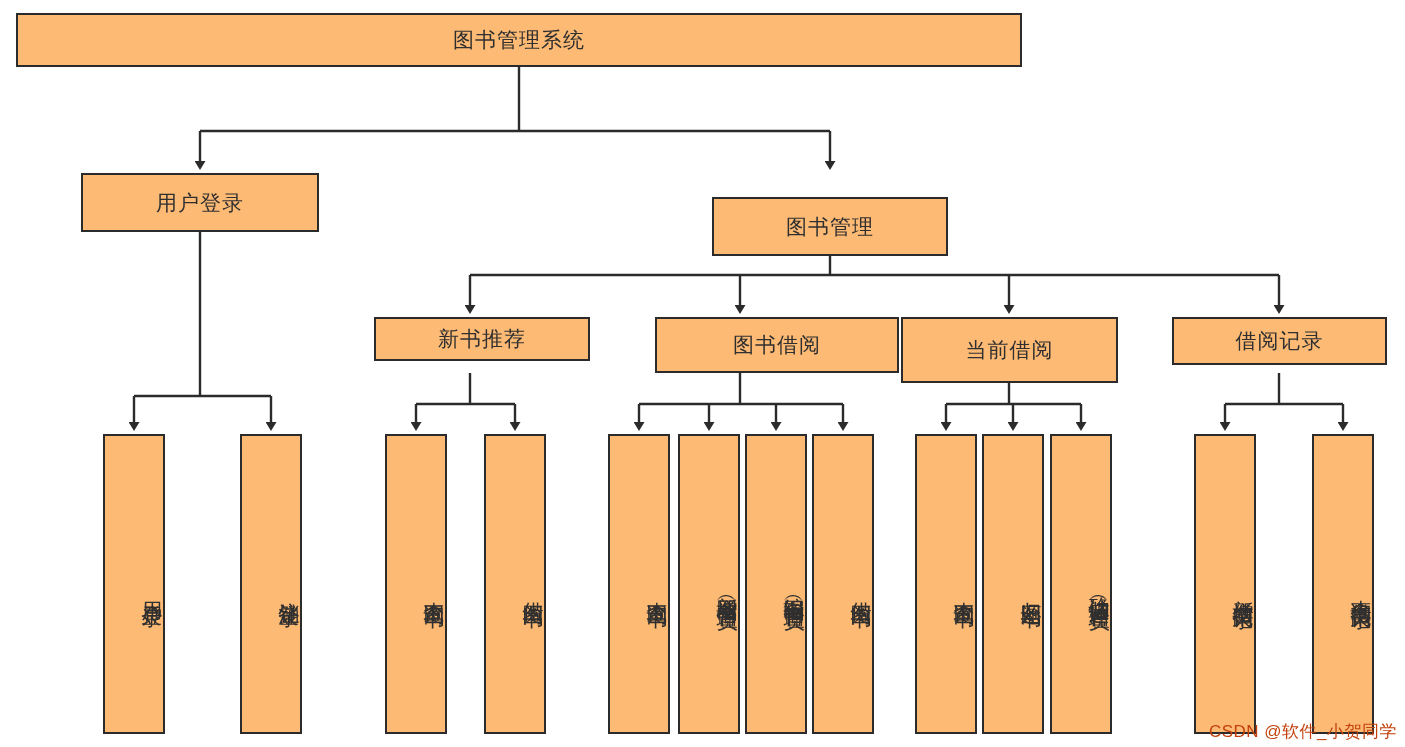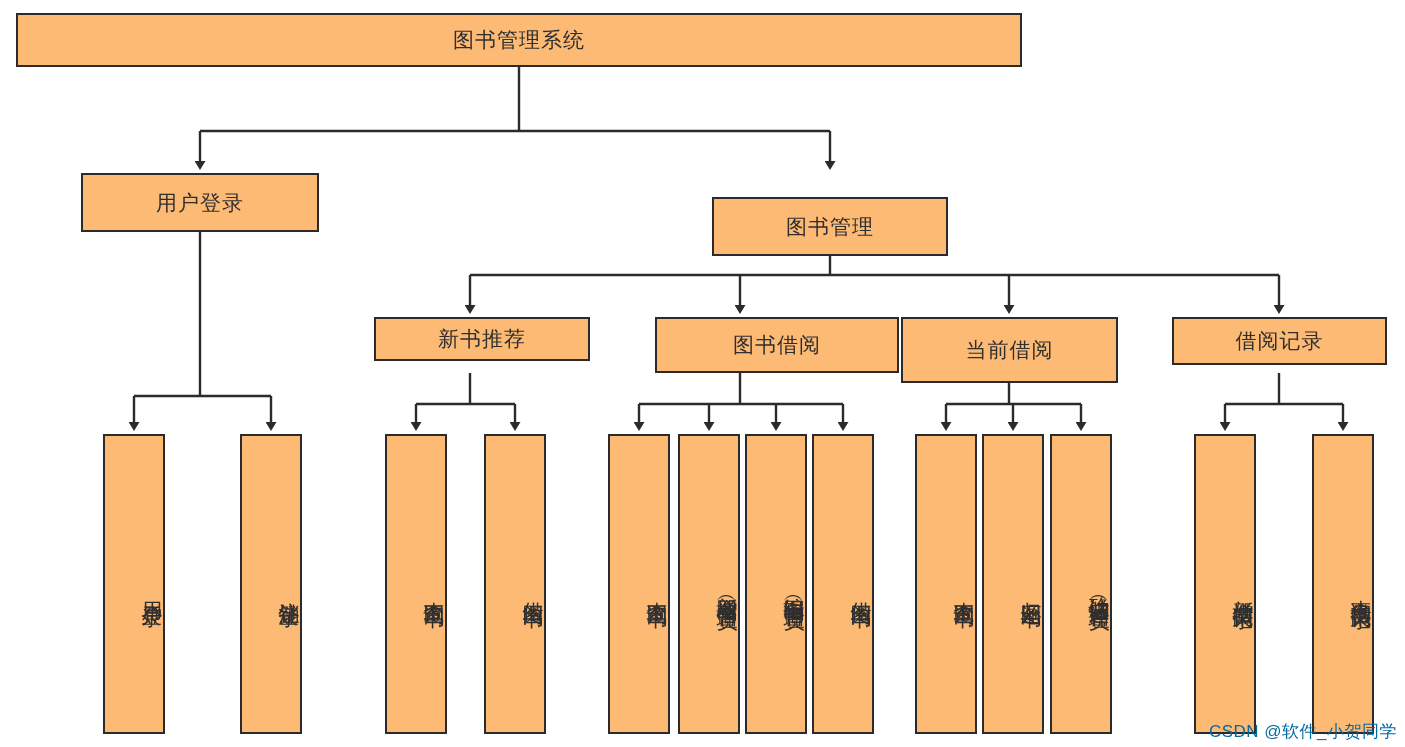--- a/index.html
+++ b/index.html
@@ -53,21 +53,21 @@
     justify-content: center;
   }
   .node.vert > span {
     display: block;
   }
   #watermark {
     position: absolute;
     right: 8px;
     bottom: 4px;
     font-size: 17px;
-    color: #0369a1;
+    color: #c2410c;
     letter-spacing: 0.5px;
     white-space: nowrap;
   }
 </style>
 </head>
 <body>
 
 <div id="canvas">
 
   <svg id="edges" viewBox="0 0 1405 747" xmlns="http://www.w3.org/2000/svg">

